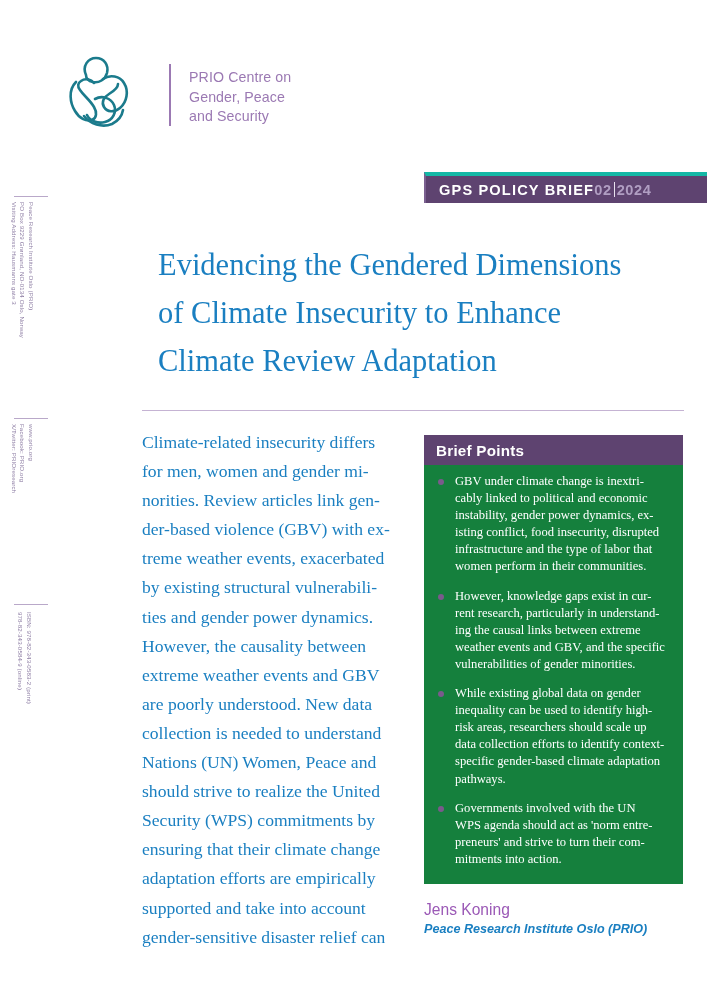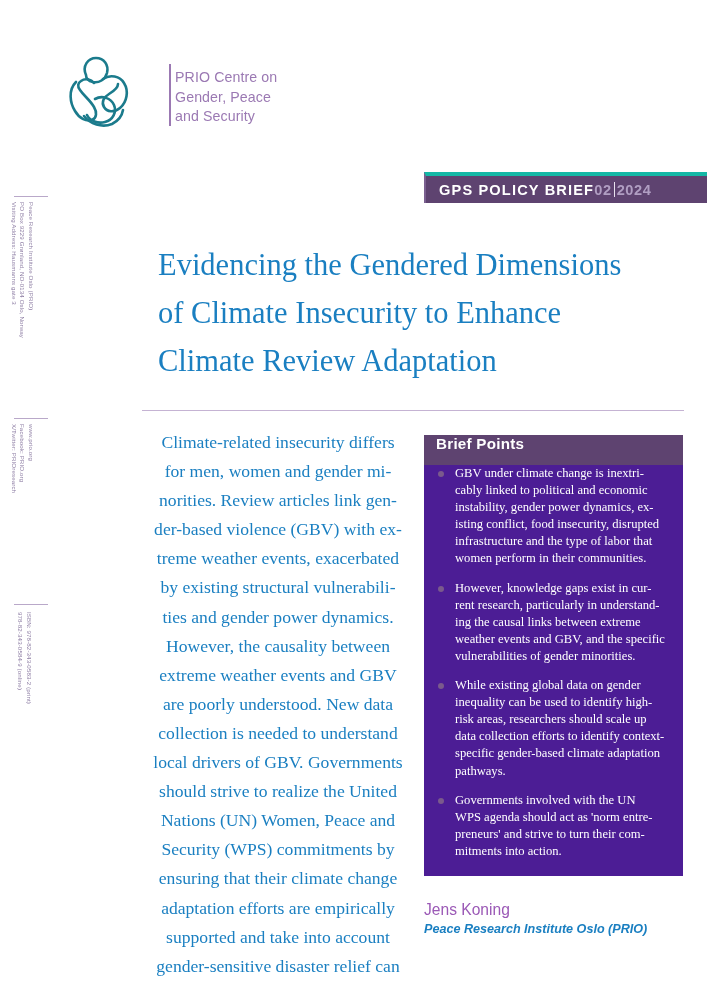--- a/index.html
+++ b/index.html
@@ -61,21 +61,21 @@
   .logo-divider {
     position: absolute;
     left: 103px;
     top: 10px;
     width: 2px;
     height: 62px;
     background: #9b79b3;
   }
   .logo-text {
     position: absolute;
-    left: 109px;
+    left: 123px;
     top: 14px;
     color: #9b79b3;
     font-size: 14.2px;
     line-height: 19.6px;
     letter-spacing: 0.1px;
   }
   .logo-text div { display: block; }
 
   
   .banner {
@@ -142,44 +142,45 @@
   .body-col {
     position: absolute;
     left: 142px;
     top: 428px;
     width: 272px;
     color: #1a7fc1;
     font-family: "Liberation Serif", serif;
     font-size: 17.6px;
     line-height: 29.1px;
   }
-  .body-col span.ln { display: block; white-space: nowrap; text-align: center; }
+  .body-col span.ln { display: block; white-space: nowrap; }
 
   
   .brief-box {
     position: absolute;
     left: 424px;
     top: 435px;
     width: 259px;
   }
   .brief-head {
     background: #5e4370;
     height: 30px;
     display: flex;
+    align-items: center;
   }
   .brief-head-label {
     color: #ffffff;
     font-size: 15.2px;
     font-weight: bold;
     letter-spacing: 0.25px;
     margin-left: 12px;
   }
   .brief-body {
-    background: #4c1d95;
-    padding: 0 10px 14px 10px;
+    background: #15803d;
+    padding: 8px 10px 14px 10px;
   }
   .brief-item {
     position: relative;
     padding-left: 21px;
     margin-bottom: 12px;
     color: #ffffff;
     font-family: "Liberation Serif", serif;
     font-size: 12.6px;
     line-height: 17.1px;
   }
@@ -281,23 +282,22 @@
     <span class="ln">for men, women and gender mi-</span>
     <span class="ln">norities. Review articles link gen-</span>
     <span class="ln">der-based violence (GBV) with ex-</span>
     <span class="ln">treme weather events, exacerbated</span>
     <span class="ln">by existing structural vulnerabili-</span>
     <span class="ln">ties and gender power dynamics.</span>
     <span class="ln">However, the causality between</span>
     <span class="ln">extreme weather events and GBV</span>
     <span class="ln">are poorly understood. New data</span>
     <span class="ln">collection is needed to understand</span>
-    <span class="ln">local drivers of GBV. Governments</span>
+    <span class="ln">Nations (UN) Women, Peace and</span>
     <span class="ln">should strive to realize the United</span>
-    <span class="ln">Nations (UN) Women, Peace and</span>
     <span class="ln">Security (WPS) commitments by</span>
     <span class="ln">ensuring that their climate change</span>
     <span class="ln">adaptation efforts are empirically</span>
     <span class="ln">supported and take into account</span>
     <span class="ln">gender-sensitive disaster relief can</span>
   </div>
 
 <div class="brief-box">
   <div class="brief-head">
     <span class="brief-head-label">Brief Points</span>

